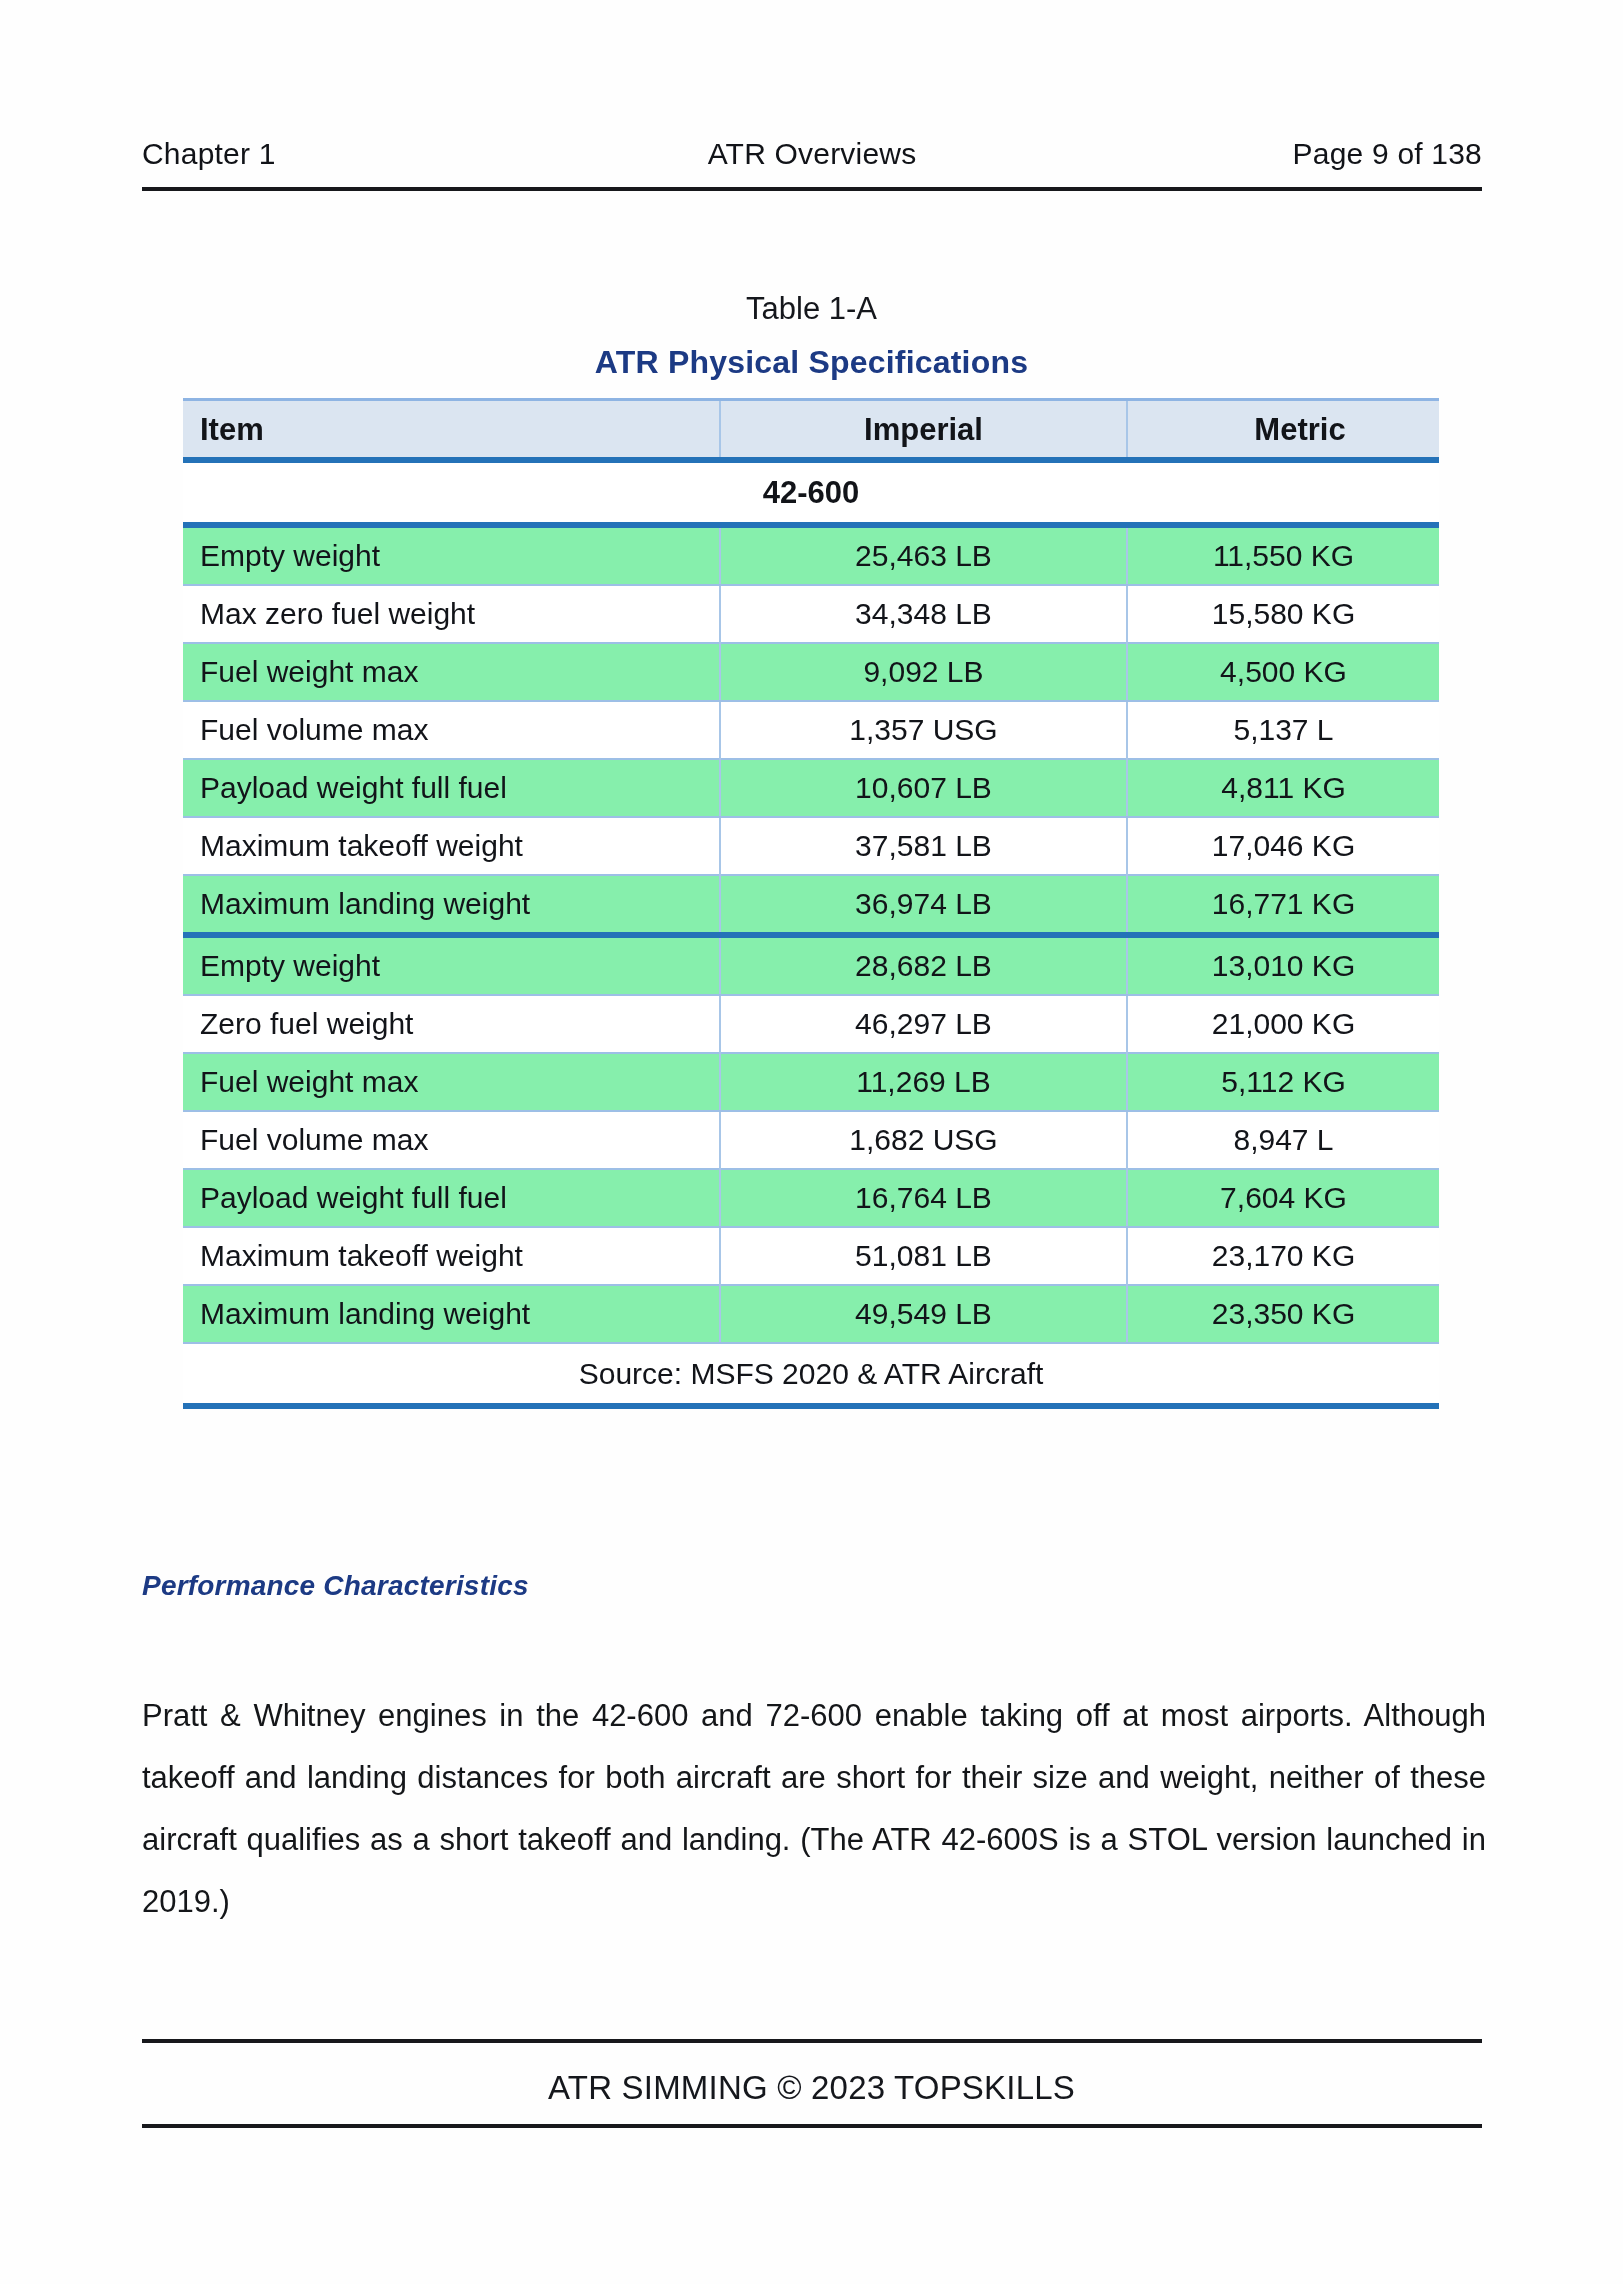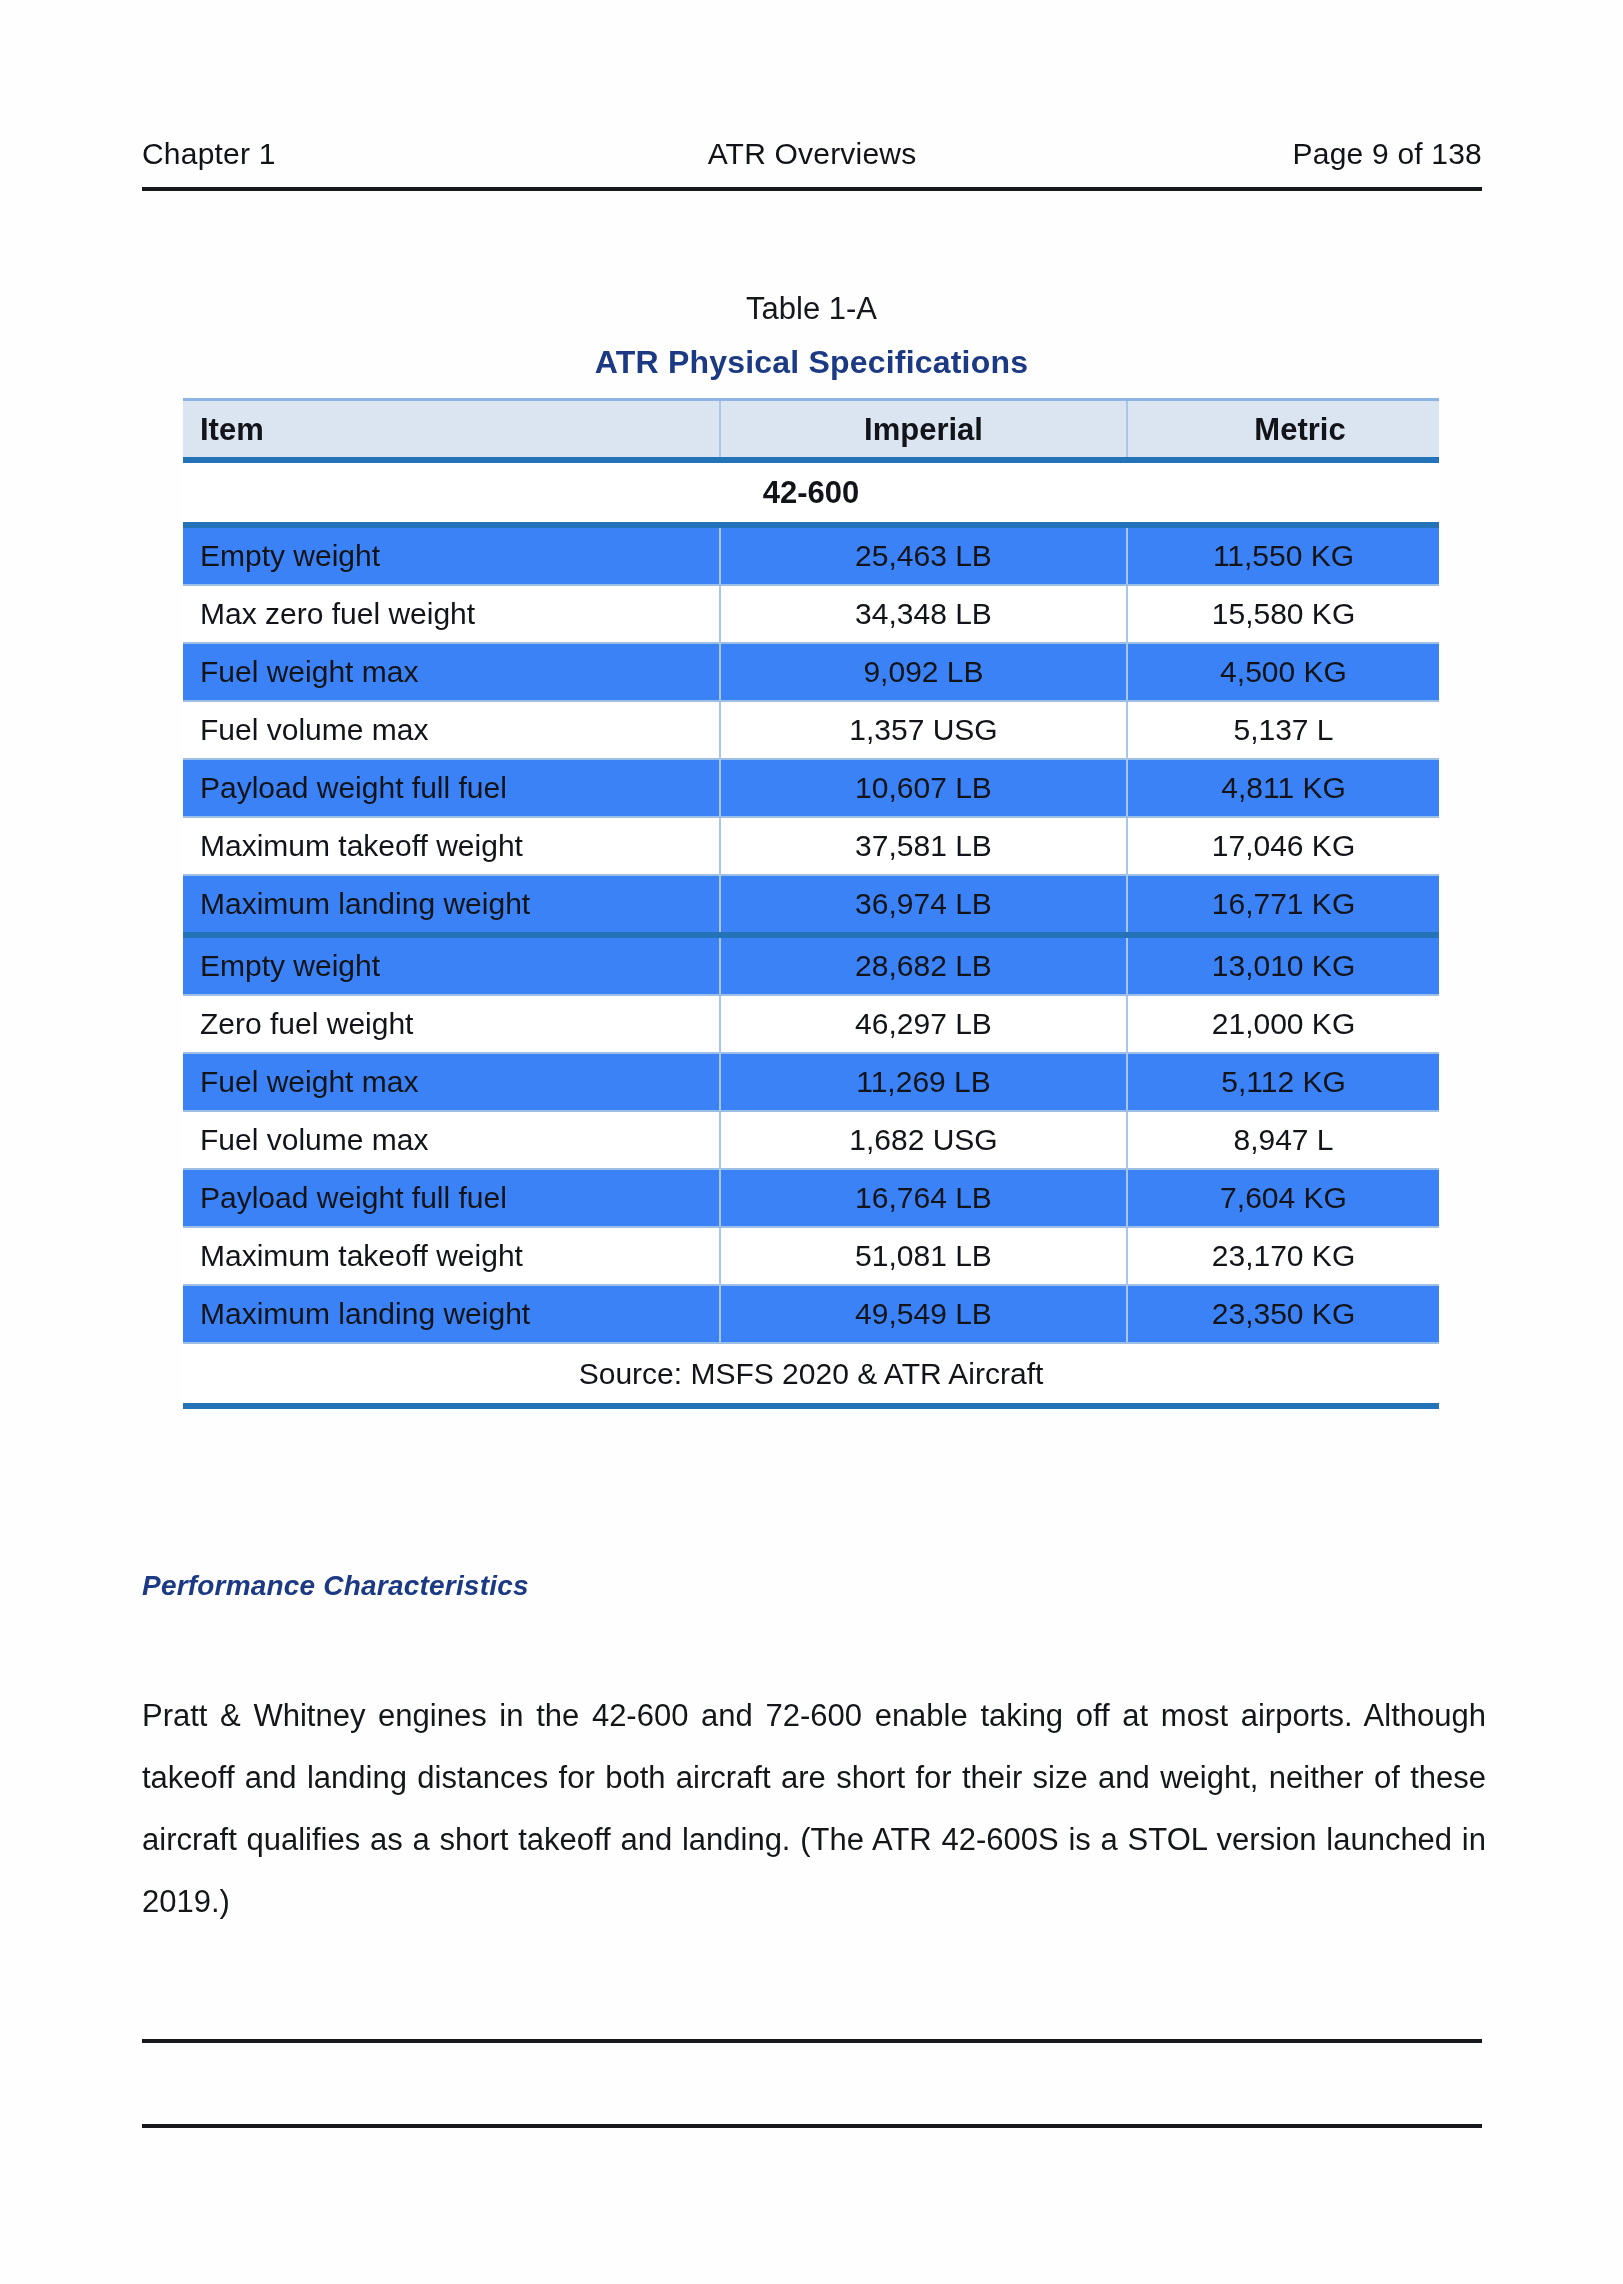--- a/index.html
+++ b/index.html
@@ -134,21 +134,21 @@
 
   tr.data-row td.cell-item {
     text-align: left;
     padding-left: 17px;
   }
   tr.data-row td.cell-val {
     text-align: center;
   }
 
   tr.data-row.shade td {
-    background: #3b82f6;
+    background: #86efac;
     border-top: 2.3px solid #9dbfe6;
     border-bottom: 2.3px solid #9dbfe6;
   }
   tr.data-row.plain td {
     background: #ffffff;
   }
 
   
   tr.data-row.last-in-group td {
     border-bottom: 6.9px solid #2472b8;
@@ -325,16 +325,17 @@
       <tr class="source-row">
         <td colspan="3">Source: MSFS 2020 &amp; ATR Aircraft</td>
       </tr>
     </tbody>
   </table>
 
   <div class="section-heading">Performance Characteristics</div>
   <p class="body-paragraph">Pratt &amp; Whitney engines in the 42-600 and 72-600 enable taking off at most airports. Although takeoff and landing distances for both aircraft are short for their size and weight, neither of these aircraft qualifies as a short takeoff and landing. (The ATR 42-600S is a STOL version launched in 2019.)</p>
 
   <div class="footer-rule-top"></div>
+  <div class="footer-text">ATR SIMMING © 2023 TOPSKILLS</div>
   <div class="footer-rule-bottom"></div>
 
 </div>
 
 
 </body></html>

